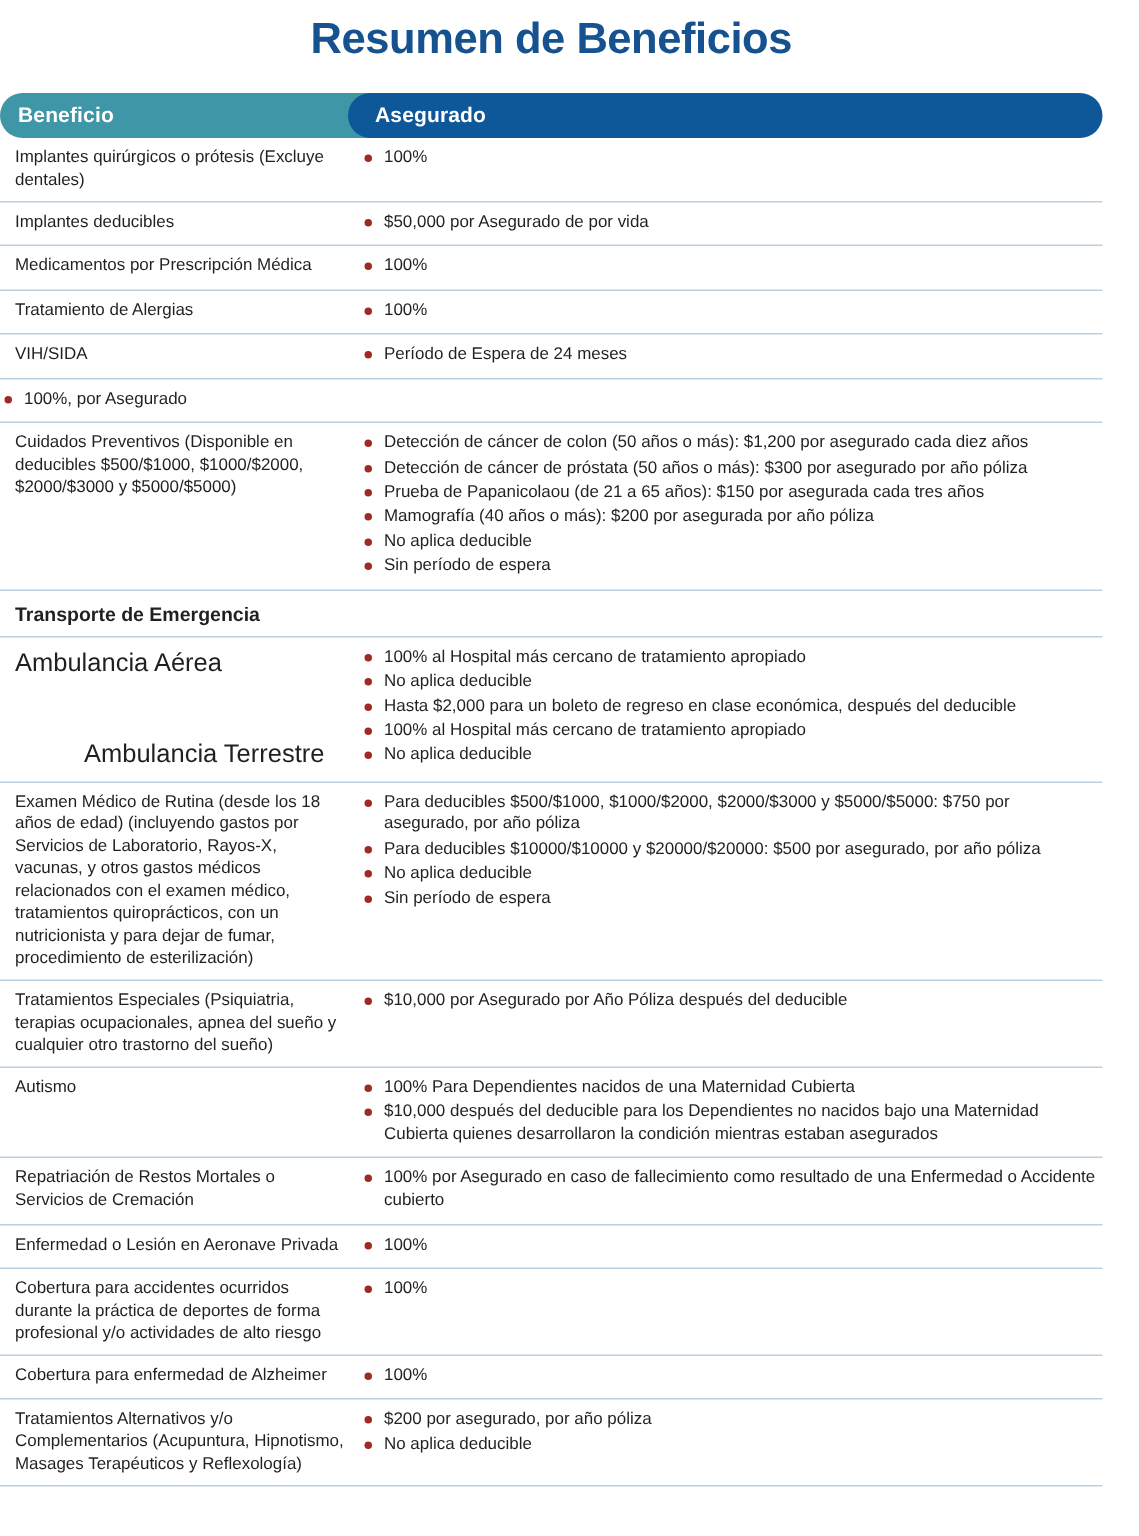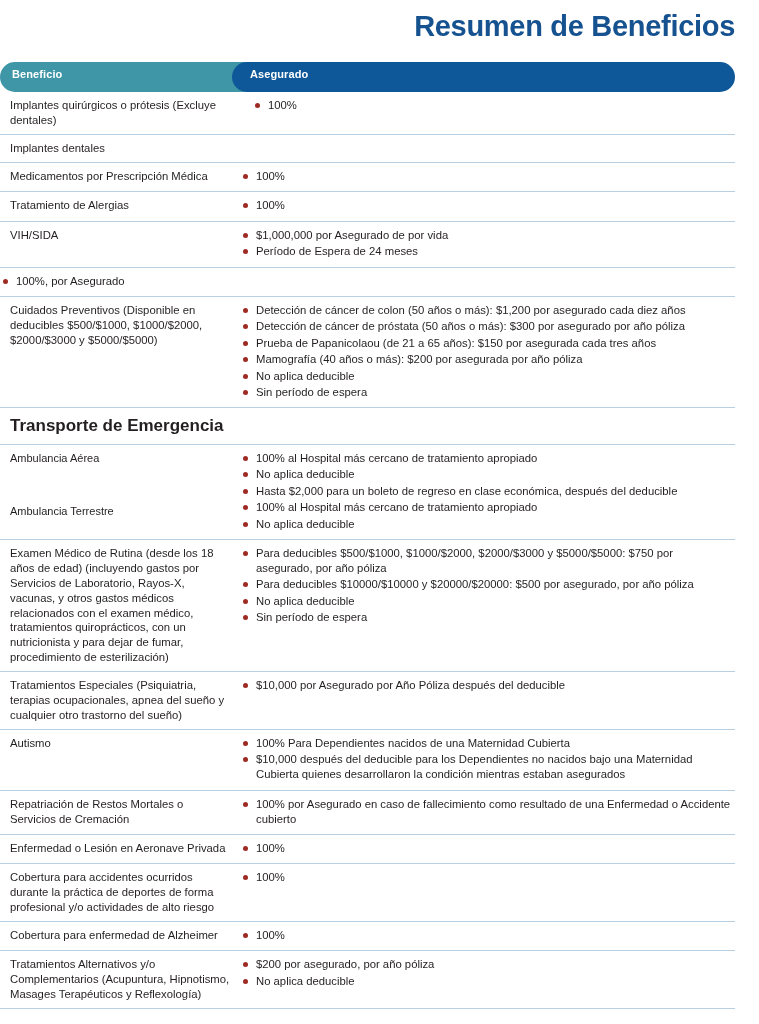--- a/index.html
+++ b/index.html
@@ -15,21 +15,21 @@
 
   .page {
     position: relative;
     width: 759px;
     height: 1024px;
     padding: 0;
   }
 
   
   .doc-title {
-    text-align: right;
+    text-align: center;
     font-size: 29px;
     font-weight: bold;
     color: #15528f;
     letter-spacing: -0.3px;
     padding: 8px 24px 0 0;
     line-height: 1.25;
   }
 
   
   .header-bar {
@@ -48,52 +48,52 @@
   .header-coverage {
     position: absolute;
     left: 232px; top: 0;
     width: 503px; height: 30px;
     background: #0e5798;
     border-radius: 15px;
   }
   .header-label {
     position: absolute;
     top: 6px;
-    font-size: 11px;
+    font-size: 14px;
     font-weight: bold;
     color: #ffffff;
     letter-spacing: 0.1px;
   }
   .header-label.benefit  { left: 12px; }
   .header-label.coverage { left: 250px; }
 
   
   .table { margin: 0 24px 0 0; width: 735px; }
 
   .row {
     display: flex;
     align-items: flex-start;
     border-bottom: 1.3px solid #b9cfe2;
     padding: 6px 0 6px 0;
     min-height: 22px;
   }
-  .row.first { border-top: none; gap: 12px; }
+  .row.first { border-top: none; }
   .row.section-head {
     padding: 7px 0 6px 0;
   }
 
   .cell-benefit {
     width: 240px;
     flex: 0 0 240px;
     padding: 0 10px 0 10px;
     font-size: 11.3px;
     line-height: 1.32;
     color: #231f20;
   }
-  .cell-benefit.bold { font-weight: bold; font-size: 17px; }
+  .cell-benefit.bold { font-weight: bold; font-size: 13px; }
 
   .cell-coverage {
     flex: 1 1 auto;
     padding: 0 4px 0 0;
     font-size: 11.3px;
     line-height: 1.32;
     color: #231f20;
   }
 
   ul.bullets { list-style: none; margin: 0; padding: 0; }
@@ -108,24 +108,24 @@
     position: absolute;
     left: 3px;
     top: 5px;
     width: 5px;
     height: 5px;
     border-radius: 50%;
     background: #9e2a24;
   }
 
   .split-label {
-    font-size: 11px;
-    line-height: 1.32;
-  }
-  .split-label.second { margin-top: 39px; }
+    font-size: 17px;
+    line-height: 1.32;
+  }
+  .split-label.second { margin-top: 39px; margin-left: 46px; }
 </style>
 </head>
 <body>
 
 <div class="page">
 
   <div class="doc-title">Resumen de Beneficios</div>
 
   <div class="header-bar">
     <div class="header-benefit"></div>
@@ -137,21 +137,26 @@
   <div class="table" id="table-body">
       <div class="row first">
         <div class="cell-benefit">Implantes quirúrgicos o prótesis (Excluye dentales)</div>
         <div class="cell-coverage">
           <ul class="bullets">
             <li>100%</li>
           </ul>
         </div>
       </div>
       <div class="row">
-        <div class="cell-benefit">Implantes dentales</div>
+        <div class="cell-benefit">Implantes deducibles</div>
+        <div class="cell-coverage">
+          <ul class="bullets">
+            <li>$50,000 por Asegurado de por vida</li>
+          </ul>
+        </div>
       </div>
       <div class="row">
         <div class="cell-benefit">Medicamentos por Prescripción Médica</div>
         <div class="cell-coverage">
           <ul class="bullets">
             <li>100%</li>
           </ul>
         </div>
       </div>
       <div class="row">
@@ -159,21 +164,20 @@
         <div class="cell-coverage">
           <ul class="bullets">
             <li>100%</li>
           </ul>
         </div>
       </div>
       <div class="row">
         <div class="cell-benefit">VIH/SIDA</div>
         <div class="cell-coverage">
           <ul class="bullets">
-            <li>$1,000,000 por Asegurado de por vida</li>
             <li>Período de Espera de 24 meses</li>
           </ul>
         </div>
       </div>
       <div class="row">
         <div class="cell-coverage">
           <ul class="bullets">
             <li>100%, por Asegurado</li>
           </ul>
         </div>

